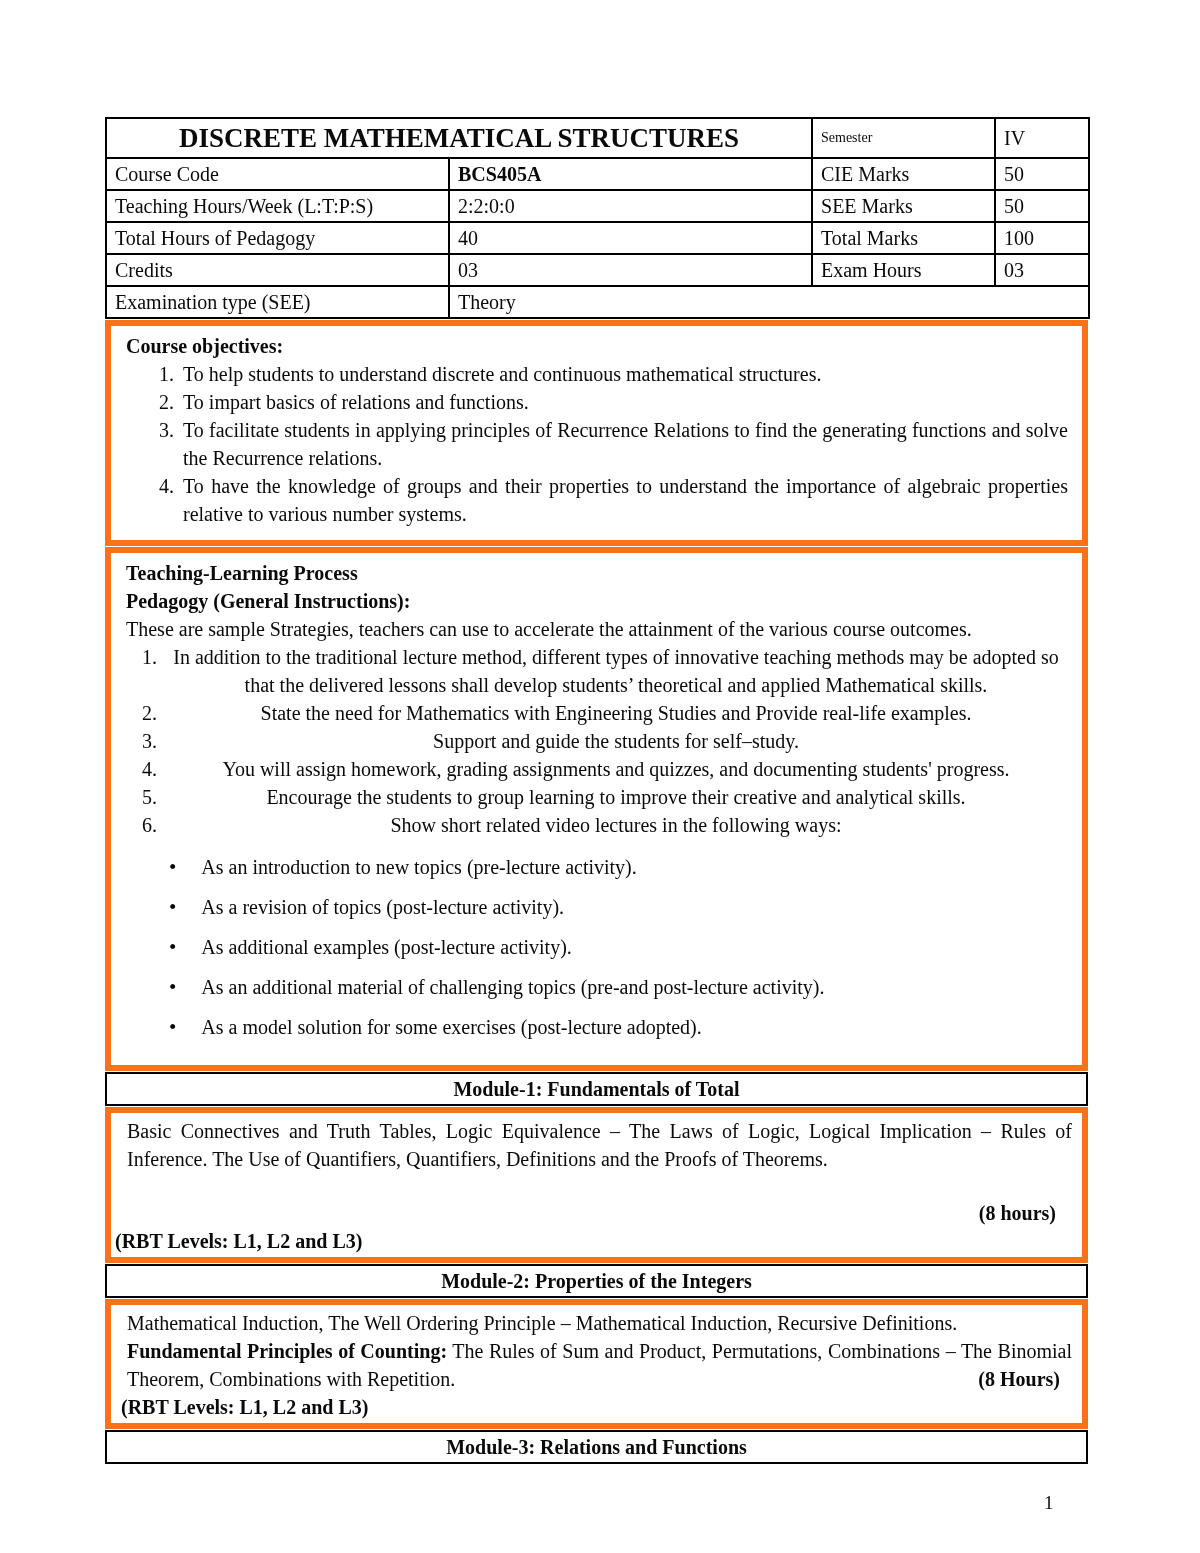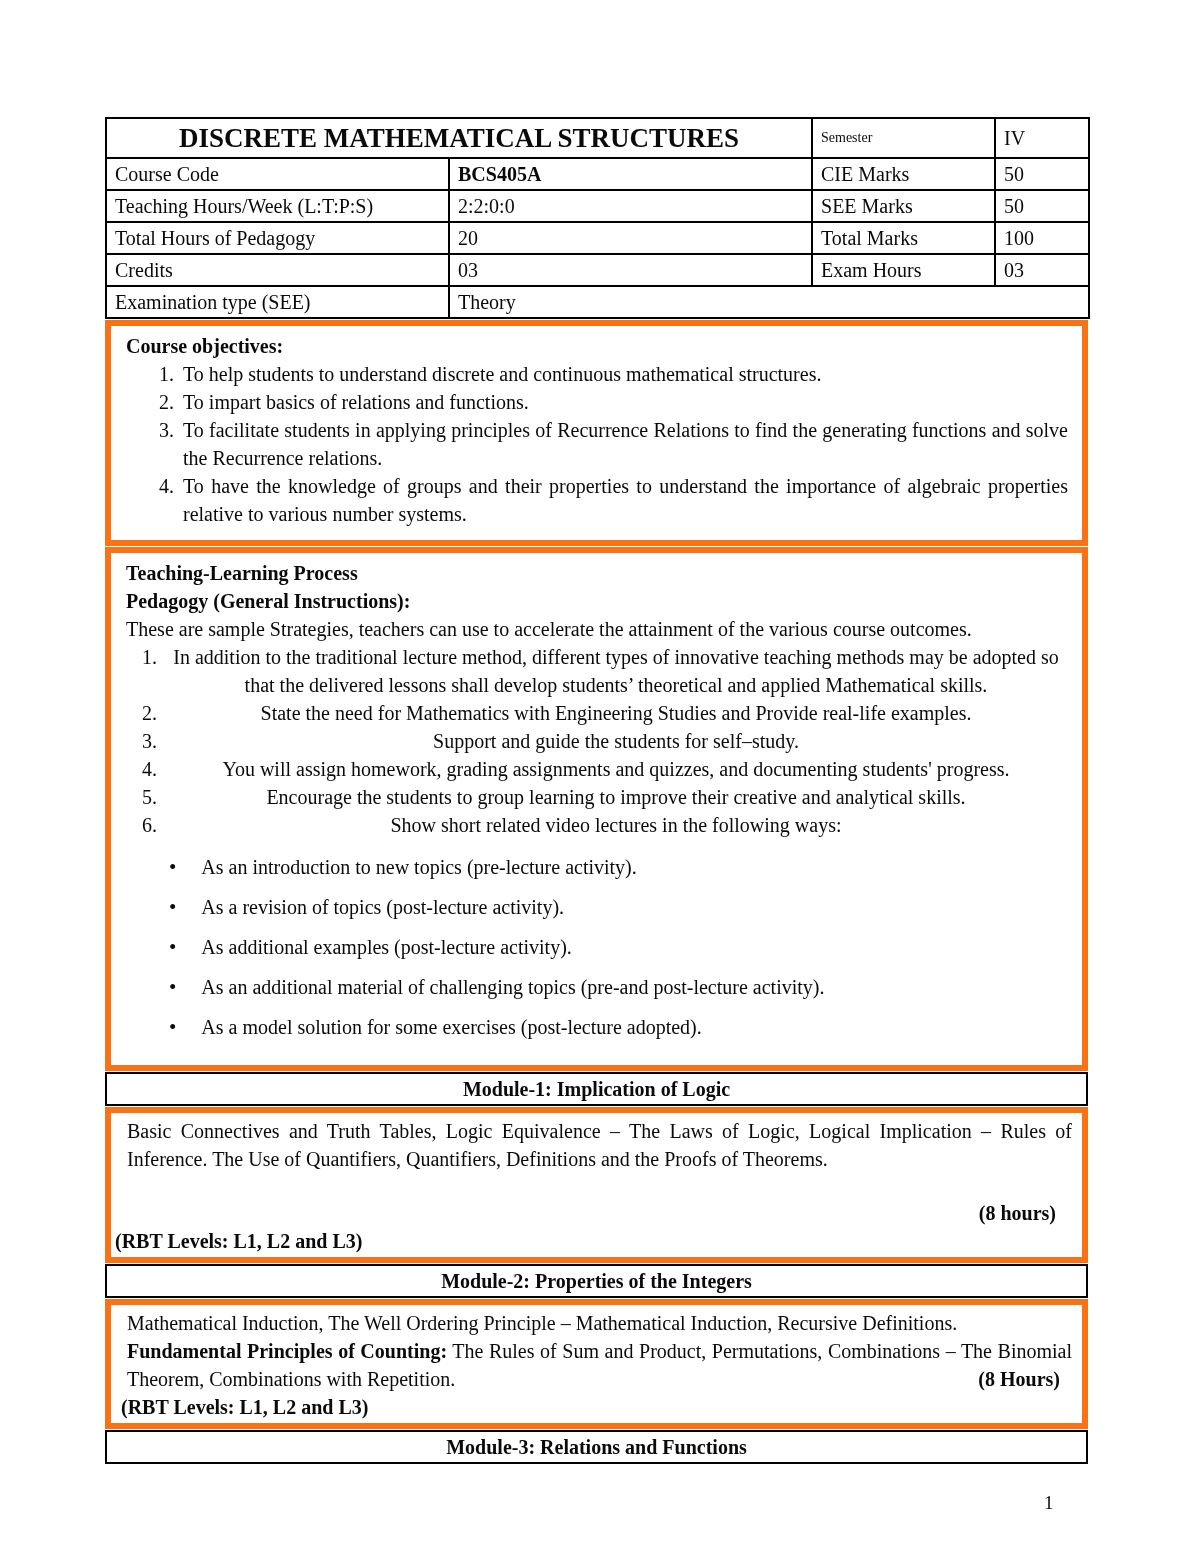--- a/index.html
+++ b/index.html
@@ -123,21 +123,21 @@
       <td class="center">50</td>
     </tr>
     <tr>
       <td>Teaching Hours/Week (L:T:P:S)</td>
       <td class="center">2:2:0:0</td>
       <td>SEE Marks</td>
       <td class="center">50</td>
     </tr>
     <tr>
       <td>Total Hours of Pedagogy</td>
-      <td class="center">20</td>
+      <td class="center">40</td>
       <td>Total Marks</td>
       <td class="center">100</td>
     </tr>
     <tr>
       <td>Credits</td>
       <td class="center">03</td>
       <td>Exam Hours</td>
       <td class="center">03</td>
     </tr>
     <tr>
@@ -171,21 +171,21 @@
     </ol>
     <ul class="bullet-list">
       <li>As an introduction to new topics (pre-lecture activity).</li>
       <li>As a revision of topics (post-lecture activity).</li>
       <li>As additional examples (post-lecture activity).</li>
       <li>As an additional material of challenging topics (pre-and post-lecture activity).</li>
       <li>As a model solution for some exercises (post-lecture adopted).</li>
     </ul>
   </div>
 
-  <div class="module-header">Module-1: Implication of Logic</div>
+  <div class="module-header">Module-1: Fundamentals of Total</div>
   <div class="box module-body">
     <p class="justify">Basic Connectives and Truth Tables, Logic Equivalence – The Laws of Logic, Logical Implication – Rules of Inference. The Use of Quantifiers, Quantifiers, Definitions and the Proofs of Theorems.</p>
     <div class="hours-line">(8 hours)</div>
     <div class="rbt">(RBT Levels: L1, L2 and L3)</div>
   </div>
 
   <div class="module-header">Module-2: Properties of the Integers</div>
   <div class="box module-body">
     <p class="justify">Mathematical Induction, The Well Ordering Principle – Mathematical Induction, Recursive Definitions.</p>
     <p class="justify rel">

